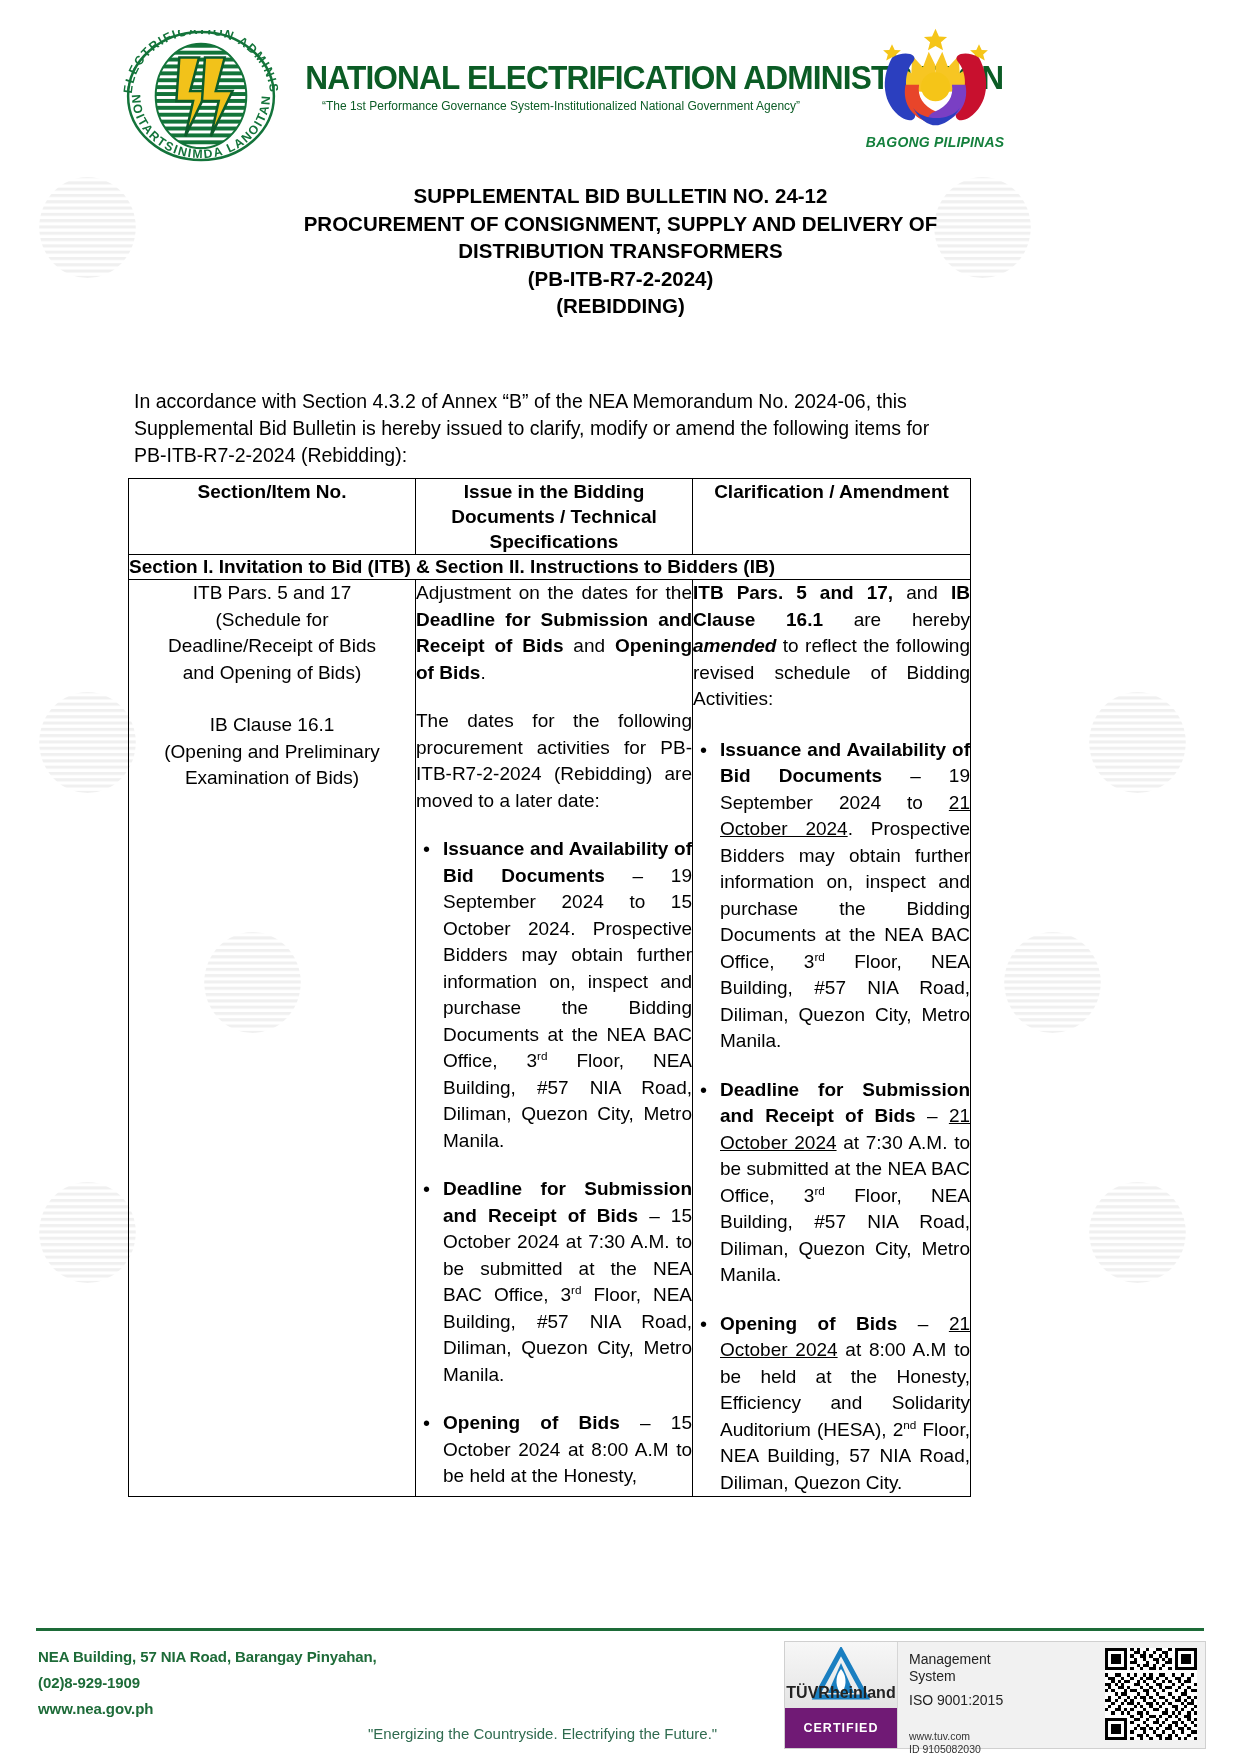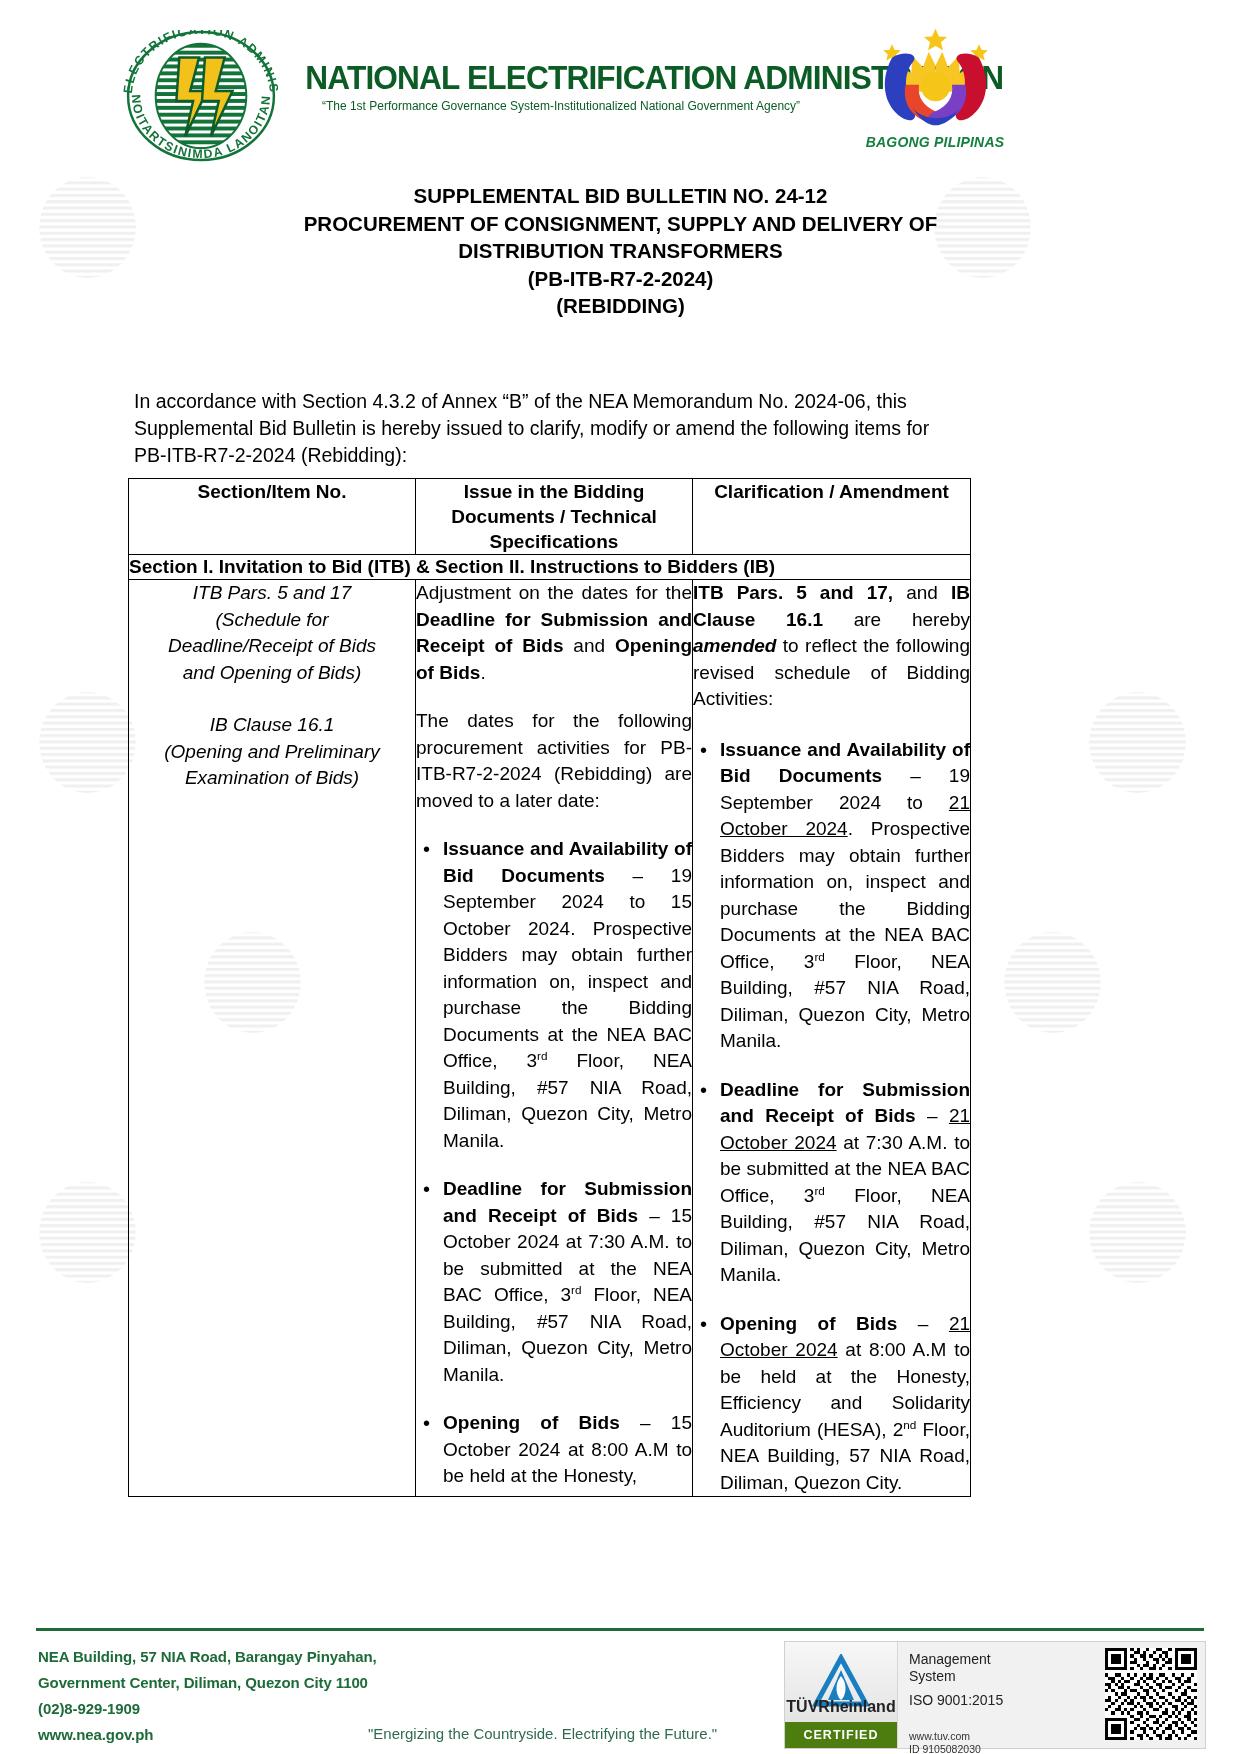--- a/index.html
+++ b/index.html
@@ -135,21 +135,21 @@
     font-size: 19px;
     line-height: 24px;
     padding: 3px 0 3px 8px;
     text-align: left;
   }
   .cell {
     font-size: 19px;
     line-height: 26.5px;
     padding: 4px 8px 6px 8px;
   }
-  .cell-center { text-align: center; font-style: italic; }
+  .cell-center { text-align: center; }
   .cell-just { text-align: justify; }
   .spacer { height: 26px; }
 
   ul.bl {
     margin: 0;
     padding: 0 0 0 27px;
     list-style: none;
   }
   ul.bl li {
     position: relative;
@@ -238,23 +238,23 @@
   }
   .tuv-name {
     font-family: "Liberation Sans", sans-serif;
     font-size: 16px;
     font-weight: bold;
     color: #222;
     position: absolute;
     bottom: 6px;
   }
   .tuv-cert {
-    height: 26px;
+    height: 40px;
     width: 100%;
-    background: #4d7c0f;
+    background: #701a75;
     color: #ffffff;
     font-family: "Liberation Sans", sans-serif;
     font-size: 12.5px;
     font-weight: bold;
     letter-spacing: 1px;
     display: flex;
     align-items: center;
     justify-content: center;
   }
   .tuv-text {
@@ -447,21 +447,20 @@
         </ul>
       </td>
     </tr>
   </tbody>
 </table>
 
 <div class="footer-rule"></div>
 <div class="footer">
   <div class="footer-address">
     <div>NEA Building, 57 NIA Road, Barangay Pinyahan,</div>
-    <div>Government Center, Diliman, Quezon City 1100</div>
     <div>(02)8-929-1909</div>
     <div>www.nea.gov.ph</div>
   </div>
   <div class="footer-slogan">"Energizing the Countryside. Electrifying the Future."</div>
 
   <div class="tuv-box">
     <div class="tuv-badge">
       <div class="tuv-badge-top">
         <svg width="62" height="56" viewBox="0 0 62 56">
           <path d="M31,4 L56,50 L6,50 Z" fill="none" stroke="#1a7fc1" stroke-width="5"></path>

